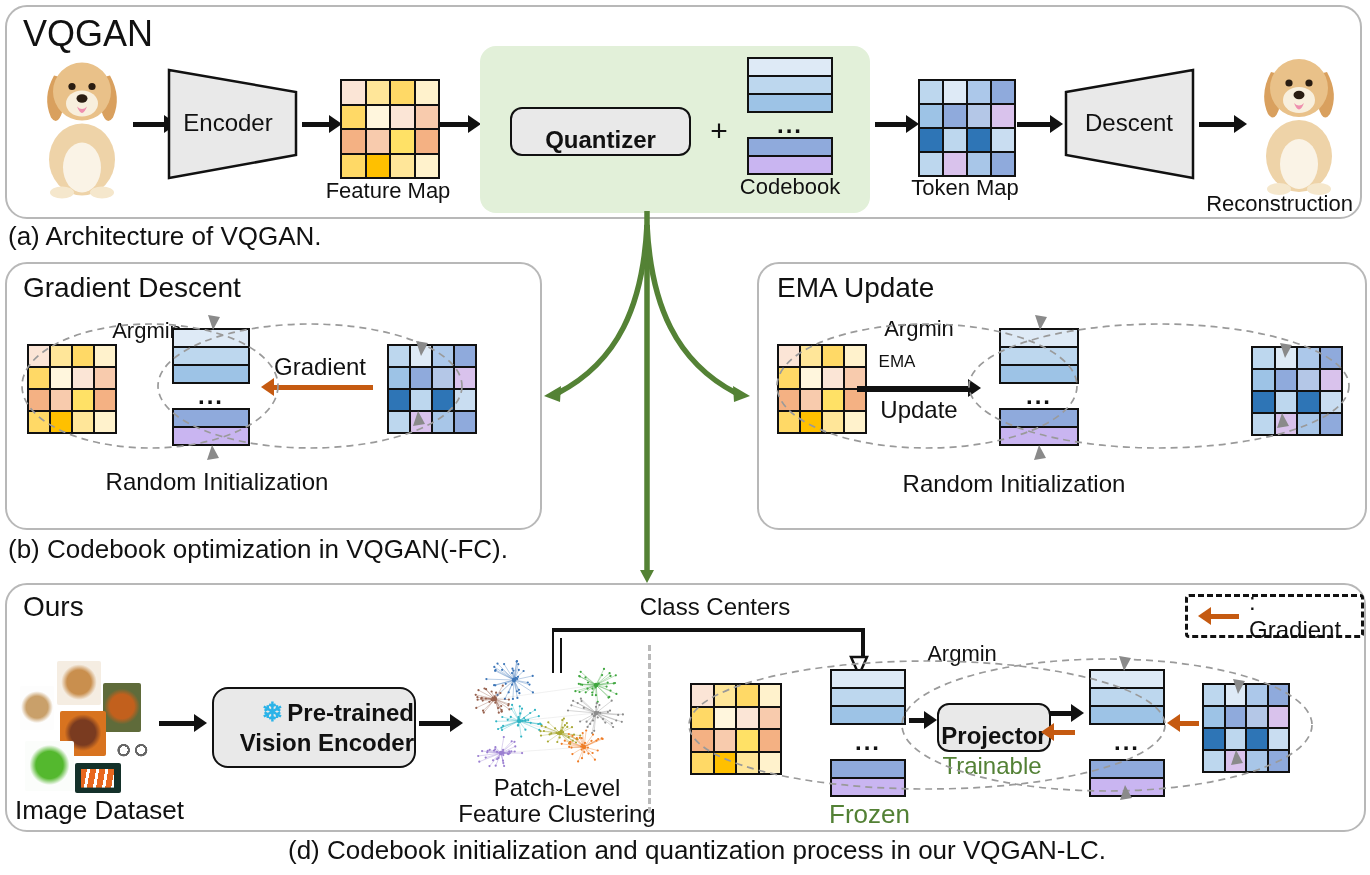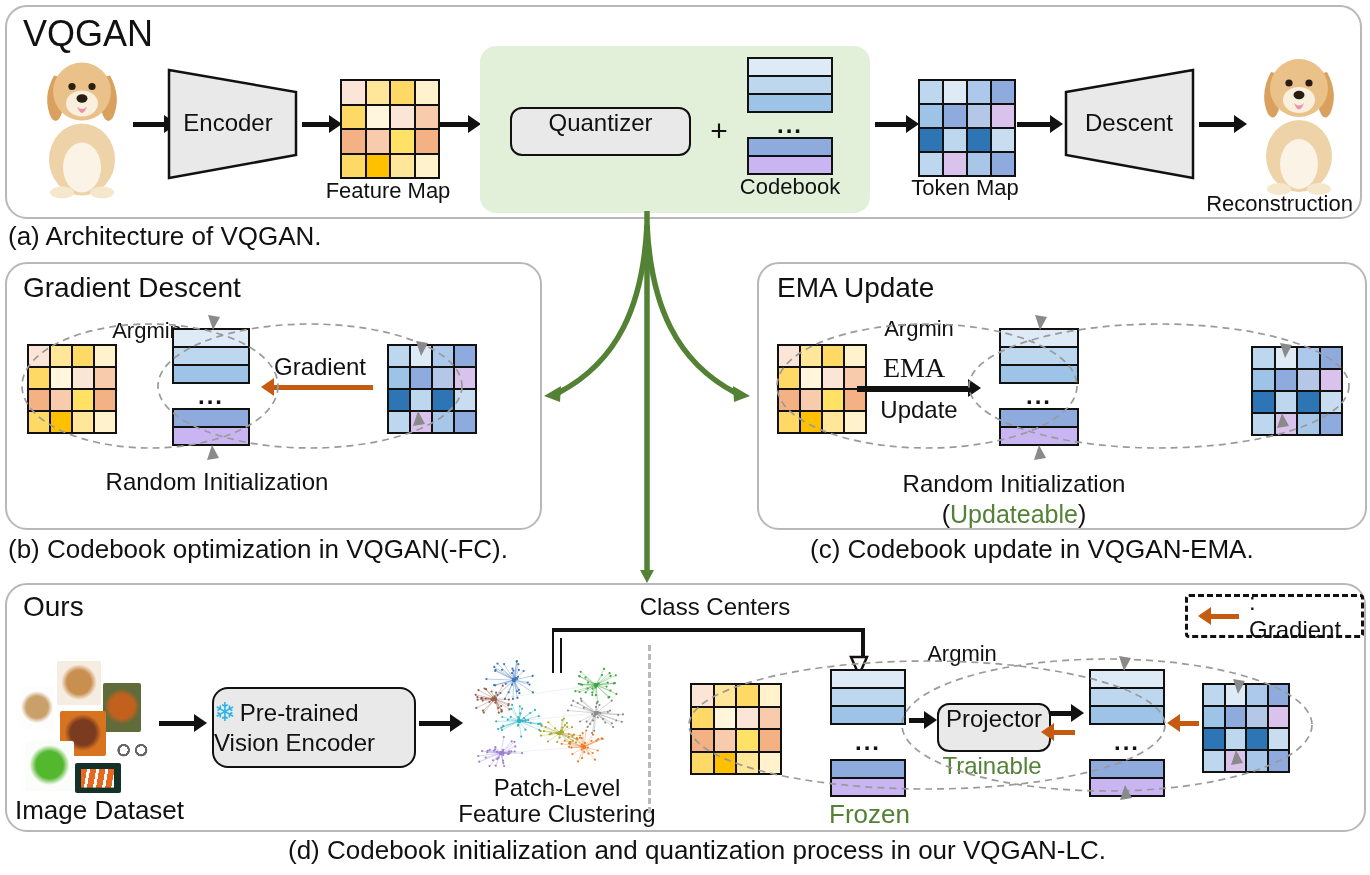--- a/index.html
+++ b/index.html
@@ -27,21 +27,21 @@
   .cb.tall .dots{margin:8px 0;}
   
   .arrow{position:absolute;height:5px;background:#111;}
   .arrow::after{content:'';position:absolute;right:-12px;top:-7px;
     border-left:13px solid #111;border-top:9.5px solid transparent;border-bottom:9.5px solid transparent;}
   .arrow-l{position:absolute;height:5px;background:var(--orange-arrow);}
   .arrow-l::before{content:'';position:absolute;left:-12px;top:-7px;
     border-right:13px solid var(--orange-arrow);border-top:9.5px solid transparent;border-bottom:9.5px solid transparent;}
   
   .gbox{position:absolute;background:var(--box-gray);border:2.5px solid #111;border-radius:12px;
-        display:flex;align-items:flex-start;justify-content:center;font-size:24px;text-align:center;}
+        display:flex;align-items:flex-end;justify-content:center;font-size:24px;text-align:center;font-weight:bold;}
   .greenbox{position:absolute;background:var(--quantizer-bg);border-radius:16px;}
   .psvg{position:absolute;left:0;top:0;pointer-events:none;}
   .dashline{stroke:var(--dash-gray);stroke-width:1.7;fill:none;stroke-dasharray:7 5;}
   .ah{fill:var(--arrowhead-gray);}
   .tile{position:absolute;border-radius:2px;}
   #legendD{position:absolute;border:3px dashed #111;border-radius:4px;background:#fff;
            display:flex;align-items:center;gap:10px;padding:0 10px;font-size:24px;}
   .divider{position:absolute;border-left:3px dashed #b9b9b9;}
   .trap-text{position:absolute;font-size:24px;text-align:center;}
   .snow{color:var(--snowflake-blue);font-size:26px;margin-right:4px;}
@@ -265,21 +265,21 @@
         <div style="background: rgb(248, 203, 173);"></div>
         <div style="background: rgb(255, 225, 102);"></div>
         <div style="background: rgb(244, 177, 131);"></div>
         <div style="background: rgb(255, 217, 102);"></div>
         <div style="background: rgb(255, 192, 0);"></div>
         <div style="background: rgb(255, 230, 153);"></div>
         <div style="background: rgb(255, 242, 204);"></div>
       </div>
     <div class="lbl" style="left:115px;top:52px;width:90px;">Argmin</div>
 
-    <div class="lbl" style="left:115px;top:88px;width:80px;font-size:28px;font-family:Liberation Serif, serif;">EMA</div>
+    <div class="lbl" style="left:98px;top:88px;width:80px;font-size:17px;">EMA</div>
     <div class="arrow" style="left:98px;top:122px;width:112px;height:6px;"></div>
     <div class="lbl" style="left:110px;top:132px;width:100px;font-size:24px;">Update</div>
 
     <div class="cb" style="left:240px;top:64px;width:80px;">
         <div>
           <div class="bar" style="background: rgb(222, 234, 246);"></div>
           <div class="bar" style="background: rgb(189, 215, 238);"></div>
           <div class="bar" style="background: rgb(157, 195, 230);"></div>
         </div>
         <div class="dots">...</div>
@@ -302,32 +302,30 @@
         <div style="background: rgb(189, 215, 238);"></div>
         <div style="background: rgb(46, 117, 182);"></div>
         <div style="background: rgb(201, 221, 241);"></div>
         <div style="background: rgb(189, 215, 238);"></div>
         <div style="background: rgb(217, 194, 236);"></div>
         <div style="background: rgb(168, 198, 232);"></div>
         <div style="background: rgb(143, 170, 220);"></div>
       </div>
 
     <div class="lbl2" style="left:90px;top:206px;width:330px;font-size:24px;">Random Initialization</div>
-    <div class="lbl2" style="left:90px;top:236px;width:330px;font-size:25px;"><span>(</span><span class="green">Updateable</span><span>)</span></div>
 
     <svg class="psvg" width="606" height="264">
       <ellipse class="dashline" cx="168" cy="122" rx="150" ry="62"></ellipse>
       <ellipse class="dashline" cx="400" cy="122" rx="190" ry="62"></ellipse>
       <polygon class="ah" points="276,51 288,53 281,66"></polygon>
       <polygon class="ah" points="521,79 533,81 526,94"></polygon>
       <polygon class="ah" points="275,196 287,194 280,181"></polygon>
       <polygon class="ah" points="518,164 530,162 523,149"></polygon>
     </svg>
   </section>
-  <div class="caption" style="left:810px;top:534px;">(c) Codebook update in VQGAN-EMA.</div>
 
   <section class="panel" id="panelD">
     <div class="ptitle" style="left:16px;top:6px;font-size:28px;">Ours</div>
 
     <div class="tile" style="left: 50px; top: 76px; width: 44px; height: 44px; background: radial-gradient(circle at 50% 48%, rgb(201, 143, 78) 0px, rgb(201, 143, 78) 38%, transparent 56%), rgb(245, 237, 226);"></div>
     <div class="tile" style="left: 13px; top: 101px; width: 34px; height: 44px; background: radial-gradient(circle at 50% 48%, rgb(201, 160, 106) 0px, rgb(201, 160, 106) 38%, transparent 56%), rgb(253, 253, 253);"></div>
     <div class="tile" style="left: 96px; top: 98px; width: 38px; height: 49px; background: radial-gradient(circle at 50% 48%, rgb(194, 96, 29) 0px, rgb(194, 96, 29) 38%, transparent 56%), rgb(95, 107, 58);"></div>
     <div class="tile" style="left: 53px; top: 126px; width: 46px; height: 45px; background: radial-gradient(circle at 50% 48%, rgb(122, 59, 32) 0px, rgb(122, 59, 32) 38%, transparent 56%), rgb(216, 115, 31);"></div>
     <div class="tile" style="left: 106px; top: 153px; width: 38px; height: 21px; background: radial-gradient(circle at 28% 58%, transparent 0px, transparent 4px, rgb(102, 102, 102) 4px, rgb(102, 102, 102) 6px, transparent 6.5px), radial-gradient(circle at 74% 58%, transparent 0px, transparent 4px, rgb(102, 102, 102) 4px, rgb(102, 102, 102) 6px, transparent 6.5px), rgb(255, 255, 255);"></div>
     <div class="tile" style="left: 18px; top: 156px; width: 49px; height: 50px; background: radial-gradient(circle at 50% 48%, rgb(84, 184, 46) 0px, rgb(84, 184, 46) 38%, transparent 56%), rgb(251, 253, 251);"></div>

